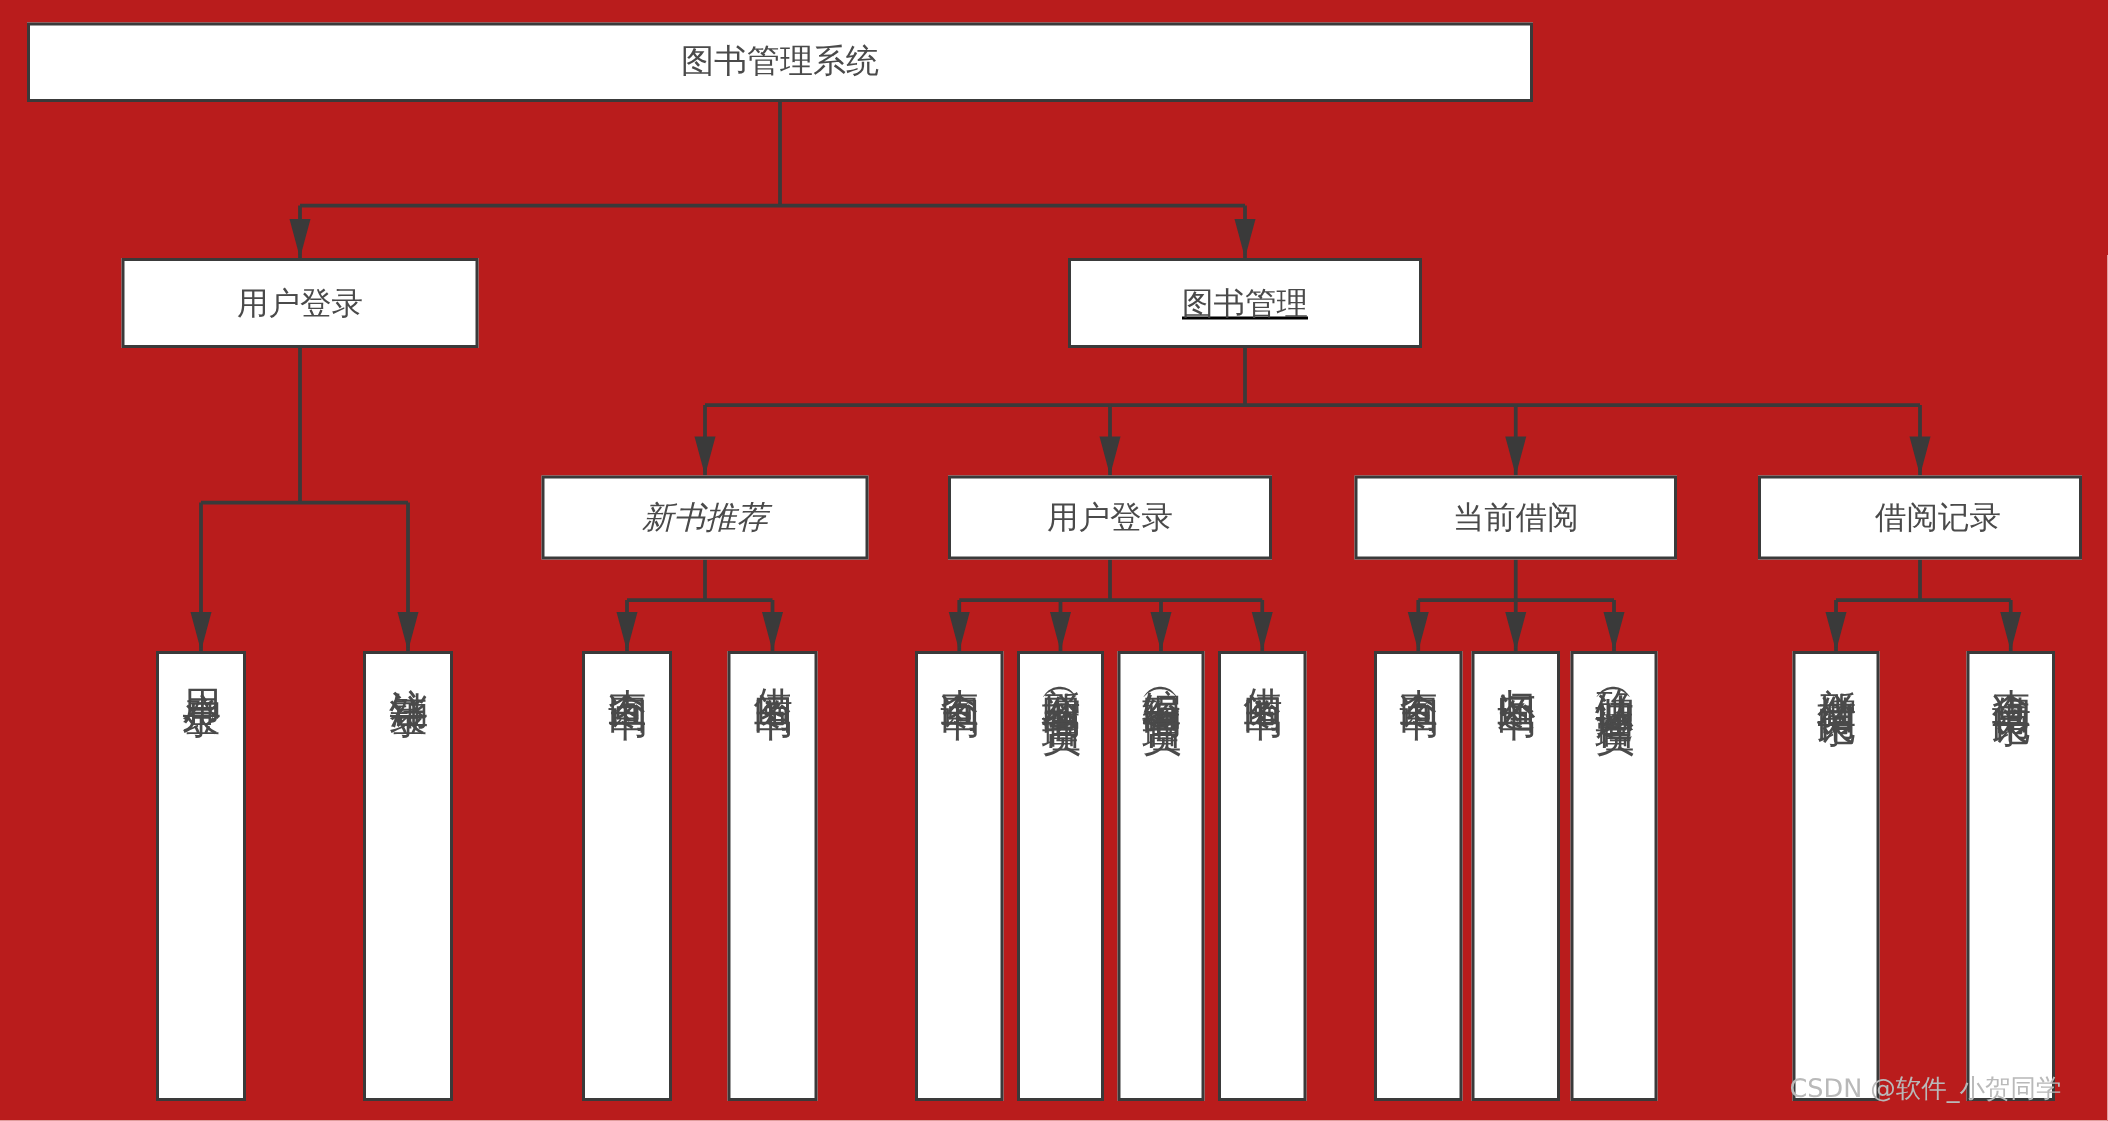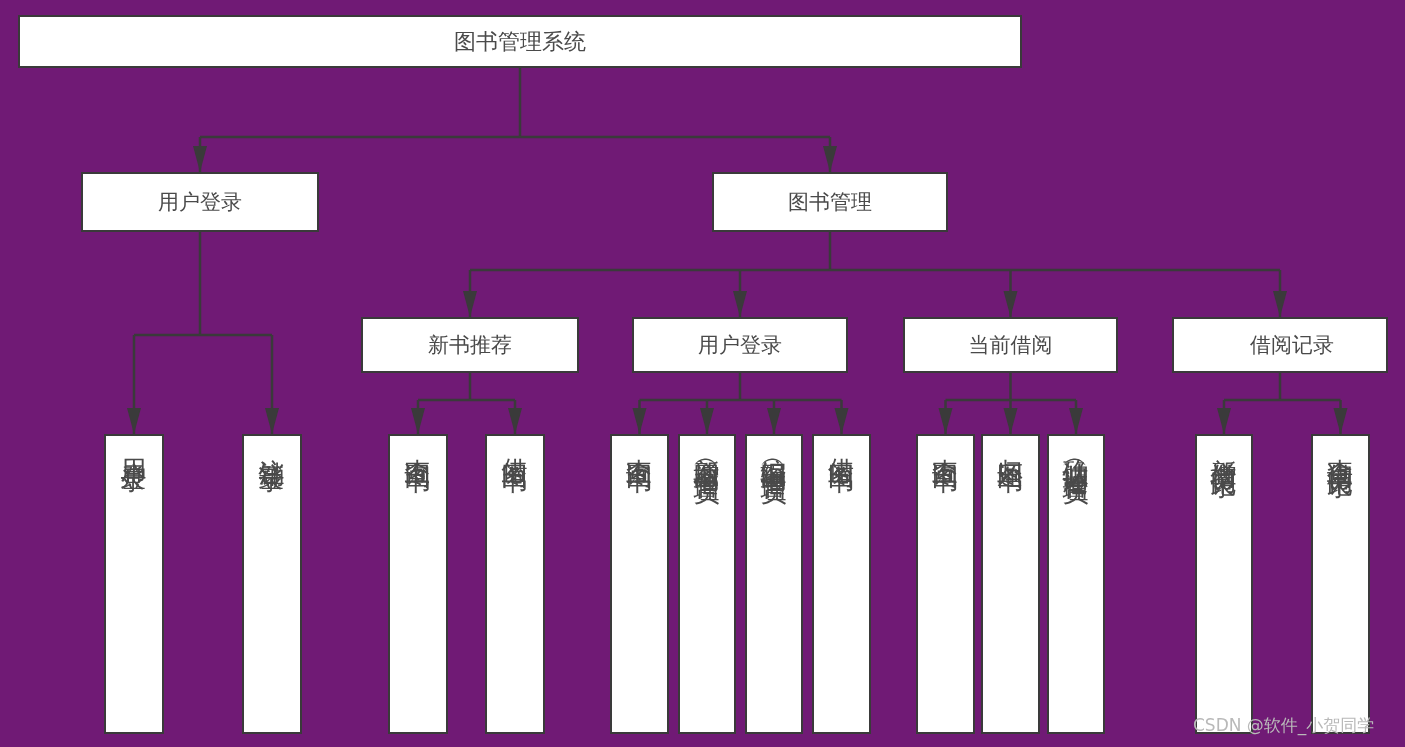--- a/index.html
+++ b/index.html
@@ -7,21 +7,21 @@
     padding: 0;
     background: #ffffff;
   }
   body {
     font-family: "DejaVu Sans", "Liberation Sans", sans-serif;
   }
   #diagram-root {
     position: relative;
     width: 1405px;
     height: 747px;
-    background: #701a75;
+    background: #b91c1c;
     overflow: hidden;
   }
   #diagram-svg {
     position: absolute;
     top: 0;
     left: 0;
     width: 1405px;
     height: 747px;
   }
   .node-box {
@@ -133,25 +133,25 @@
       <line x1="1340.5" y1="400" x2="1340.5" y2="434" stroke="#3a3a3a" stroke-width="2.5"></line>
       <polygon points="1333.5,408 1347.5,408 1340.5,434" fill="#3a3a3a"></polygon>
     </svg>
   <div id="node-layer">
       <div class="node-box node-horizontal node-root" style="left: 18px; top: 15px; width: 1004px; height: 53px; border-color: rgb(58, 58, 58);">
         <div class="node-label" style="color: rgb(74, 74, 74);">图书管理系统</div>
       </div>
       <div class="node-box node-horizontal" style="left: 81px; top: 172px; width: 238px; height: 60px; border-color: rgb(58, 58, 58);">
         <div class="node-label" style="color: rgb(74, 74, 74);">用户登录</div>
       </div>
-      <div class="node-box node-horizontal" style="left: 712px; top: 172px; width: 236px; height: 60px; border-color: rgb(58, 58, 58);">
+      <div class="node-box node-horizontal" style="left: 712px; top: 172px; width: 236px; height: 60px; border-color: rgb(58, 58, 58); text-decoration: underline;">
         <div class="node-label" style="color: rgb(74, 74, 74);">图书管理</div>
       </div>
       <div class="node-box node-horizontal" style="left: 361px; top: 317px; width: 218px; height: 56px; border-color: rgb(58, 58, 58);">
-        <div class="node-label" style="color: rgb(74, 74, 74);">新书推荐</div>
+        <div class="node-label" style="color: rgb(74, 74, 74); font-style: italic;">新书推荐</div>
       </div>
       <div class="node-box node-horizontal" style="left: 632px; top: 317px; width: 216px; height: 56px; border-color: rgb(58, 58, 58);">
         <div class="node-label" style="color: rgb(74, 74, 74);">用户登录</div>
       </div>
       <div class="node-box node-horizontal" style="left: 903px; top: 317px; width: 215px; height: 56px; border-color: rgb(58, 58, 58);">
         <div class="node-label" style="color: rgb(74, 74, 74);">当前借阅</div>
       </div>
       <div class="node-box node-horizontal" style="left: 1172px; top: 317px; width: 216px; height: 56px; border-color: rgb(58, 58, 58); padding-left: 24px;">
         <div class="node-label" style="color: rgb(74, 74, 74);">借阅记录</div>
       </div>

